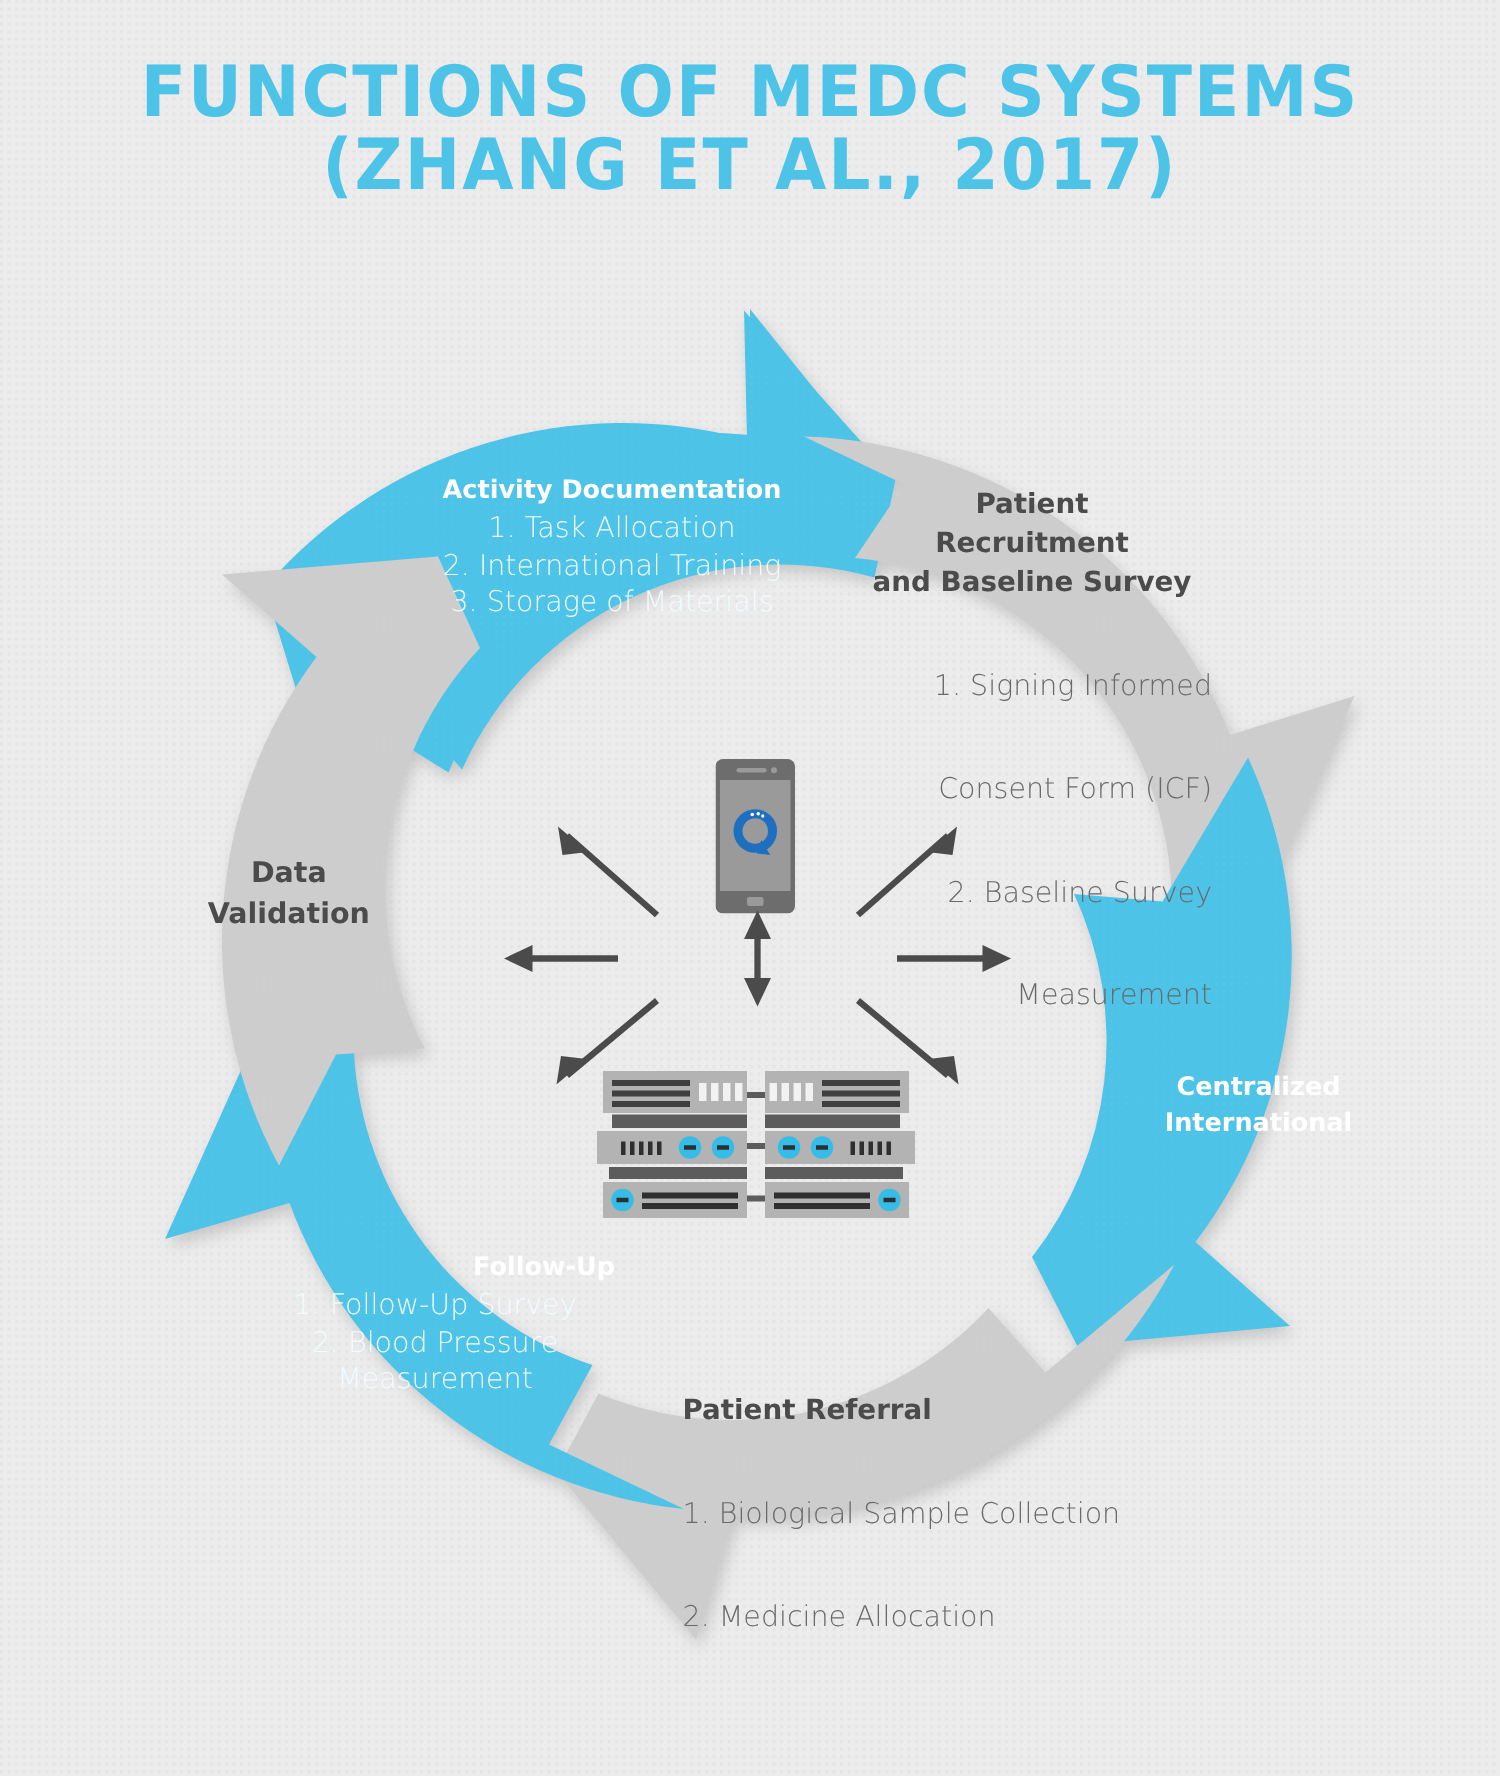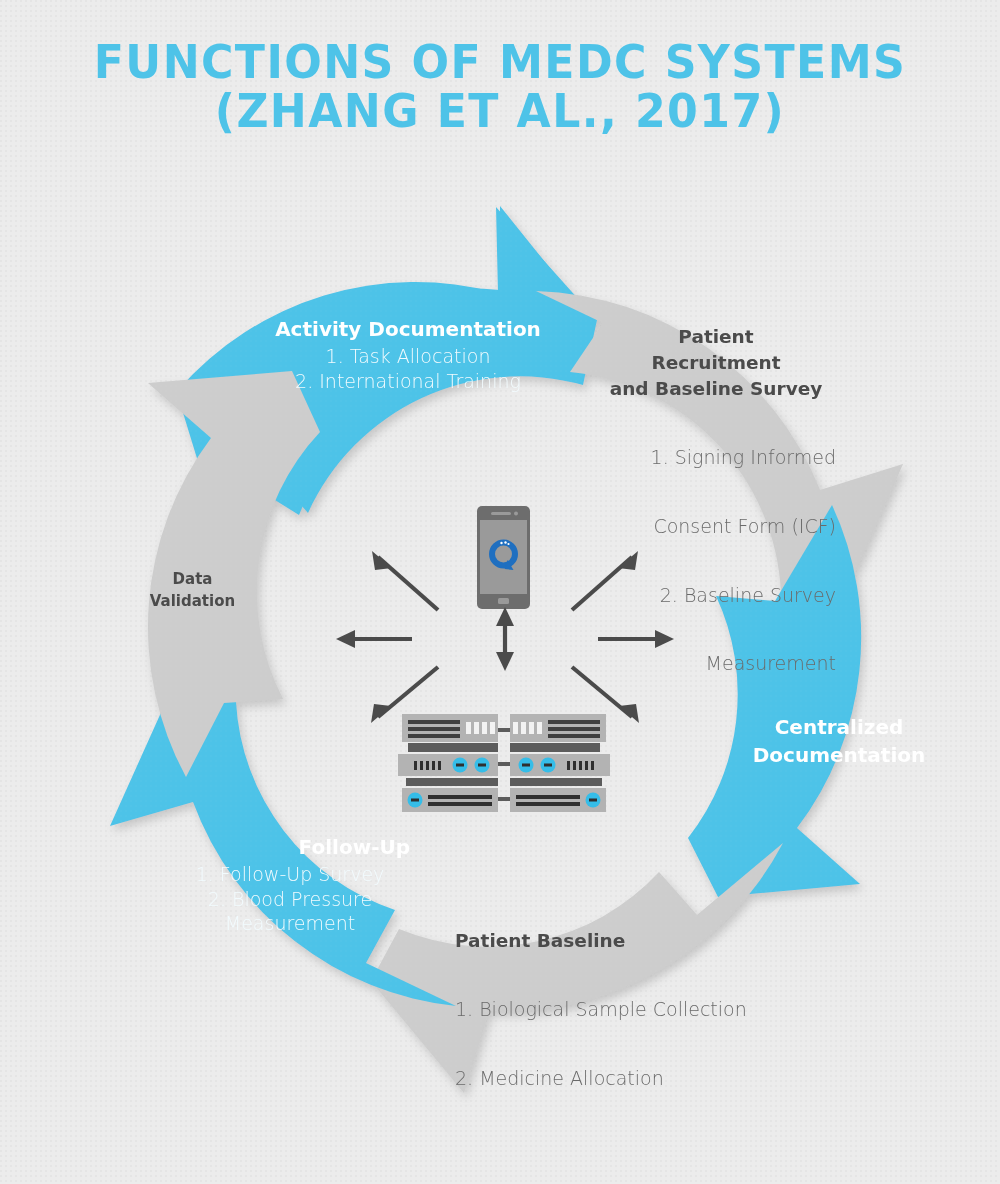--- a/index.html
+++ b/index.html
@@ -59,35 +59,35 @@
     z-index: 4;
     line-height: 1.30;
   }
   .seg-title {
     font-weight: bold;
     display: block;
     margin-bottom: 2px;
   }
   .seg-item { display: block; }
 
-  .cyan-text .seg-title { color: #ffffff; font-size: 20px; }
+  .cyan-text .seg-title { color: #ffffff; font-size: 17px; }
   .cyan-text .seg-item  { color: #f2fbfe; font-size: 19px; font-weight: 300; }
   .gray-text .seg-title { color: #4b4b4b; font-size: 18.5px; }
   .gray-text .seg-item  { color: #6a6a6a; font-size: 19px; font-weight: 300; margin-top: 44px; }
 
   
   #seg-activity      { left: 258px; top: 316px; width: 300px; text-align: center; }
-  #seg-recruitment   { left: 596px; top: 325px; width: 240px; text-align: center; }
+  #seg-recruitment   { left: 568px; top: 325px; width: 240px; text-align: center; }
   #seg-recruitment .seg-items { text-align: right; display:block; margin-top: 10px; }
   #seg-centralized   { left: 724px; top: 714px; width: 230px; text-align: center; }
   #seg-referral      { left: 455px; top: 929px; width: 300px; text-align: left; }
   #seg-followup      { left: 170px; top: 834px; width: 240px; text-align: center; }
   #seg-followup .seg-title { text-align: right; padding-left: 22px; }
   #seg-validation    { left: 110px; top: 570px; width: 165px; text-align: center; }
-  #seg-validation .seg-title { font-size: 15px; }
+  #seg-validation .seg-title { font-size: 19px; }
 
   
   #center-stage {
     position: absolute;
     left: 0; top: 0;
     width: 1000px; height: 1184px;
     z-index: 5;
     pointer-events: none;
   }
   #phone {
@@ -207,41 +207,42 @@
 
     <g opacity="0.55" style="pointer-events:none">
       <rect x="0" y="0" width="1000" height="1184" fill="url(#dots)"></rect>
     </g>
   </svg>
 
   <div class="seg-text cyan-text" id="seg-activity">
     <span class="seg-title">Activity Documentation</span>
     <span class="seg-item">1. Task Allocation</span>
     <span class="seg-item">2. International Training</span>
+    <span class="seg-item">3. Storage of Materials</span>
   </div>
 
   <div class="seg-text gray-text" id="seg-recruitment">
     <span class="seg-title">Patient</span>
     <span class="seg-title">Recruitment</span>
     <span class="seg-title">and Baseline Survey</span>
     <span class="seg-items">
       <span class="seg-item">1. Signing Informed</span>
       <span class="seg-item">Consent Form (ICF)</span>
       <span class="seg-item">2. Baseline Survey</span>
       <span class="seg-item">Measurement</span>
     </span>
   </div>
 
   <div class="seg-text cyan-text" id="seg-centralized">
     <span class="seg-title">Centralized</span>
-    <span class="seg-title">Documentation</span>
+    <span class="seg-title">International</span>
   </div>
 
   <div class="seg-text gray-text" id="seg-referral">
-    <span class="seg-title">Patient Baseline</span>
+    <span class="seg-title">Patient Referral</span>
     <span class="seg-item">1. Biological Sample Collection</span>
     <span class="seg-item">2. Medicine Allocation</span>
   </div>
 
   <div class="seg-text cyan-text" id="seg-followup">
     <span class="seg-title">Follow-Up</span>
     <span class="seg-item">1. Follow-Up Survey</span>
     <span class="seg-item">2. Blood Pressure</span>
     <span class="seg-item">Measurement</span>
   </div>

